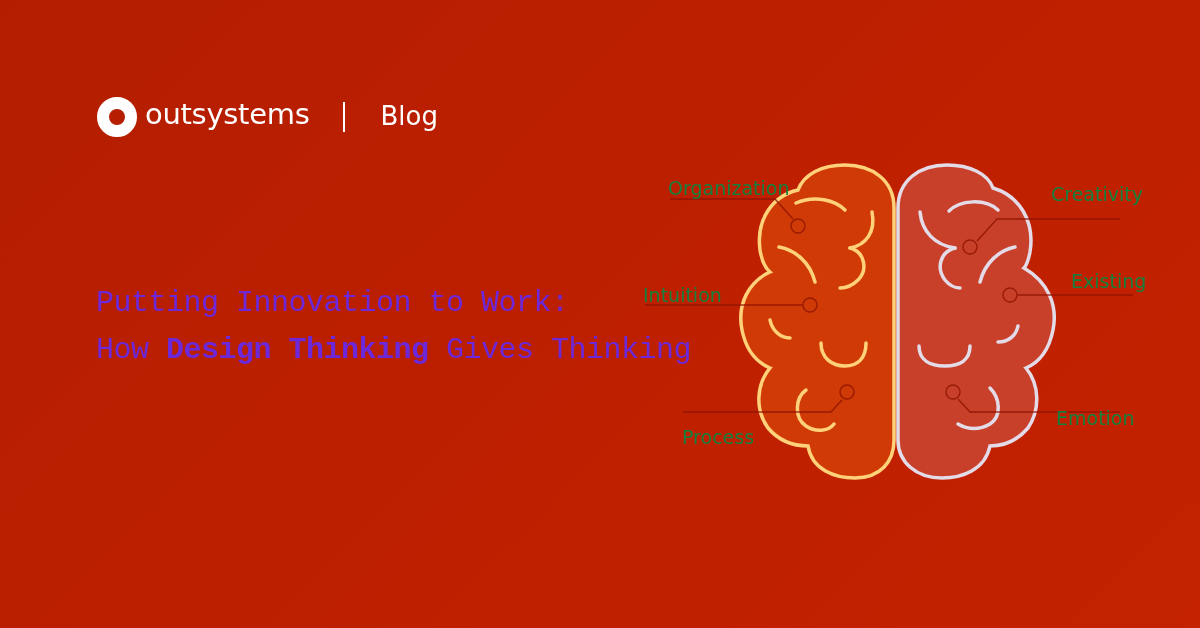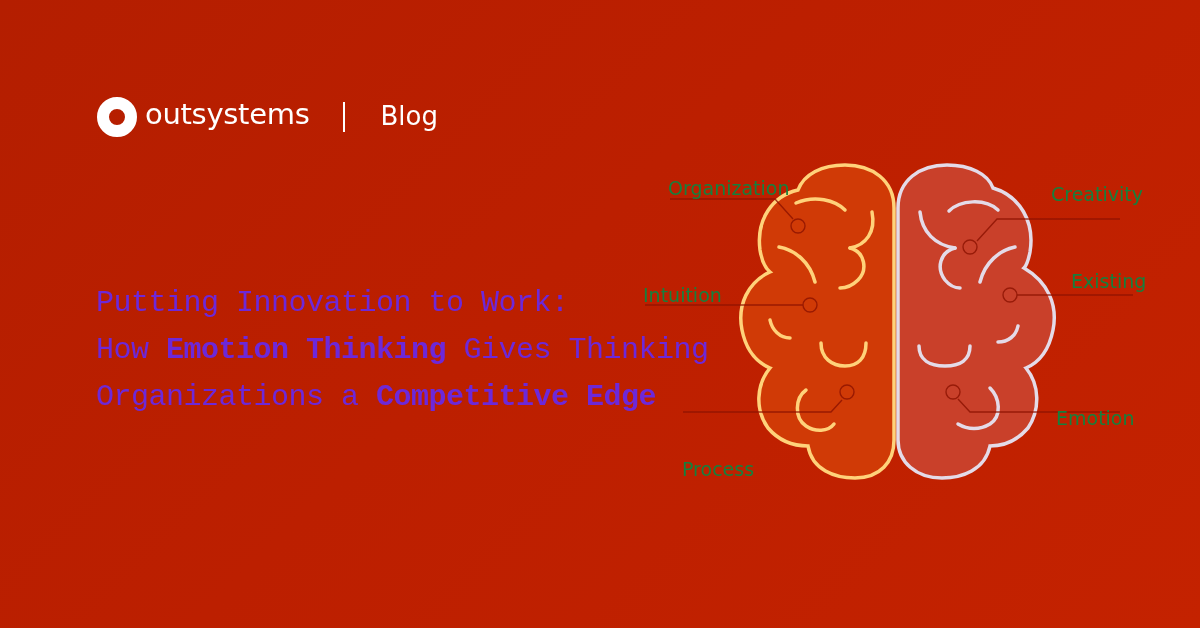--- a/index.html
+++ b/index.html
@@ -46,22 +46,21 @@
   <svg class="logo-icon" viewBox="0 0 40 40">
     <circle cx="20" cy="20" r="14" fill="none" stroke="#ffffff" stroke-width="12"></circle>
   </svg>
   <span class="brand">outsystems</span>
   <span class="sep"></span>
   <span class="section">Blog</span>
 </div>
 
 <div class="headline">
   <div class="line">Putting Innovation to Work:</div>
-  <div class="line"><span>How </span><b>Emotion Thinking</b><span> Gives Thinking</span></div>
-  <div class="line"><span>Organizations a </span><b>Competitive Edge</b></div>
+  <div class="line"><span>How </span><b>Design Thinking</b><span> Gives Thinking</span></div>
 </div>
 
 <svg class="brain" width="1200" height="628" viewBox="0 0 1200 628">
 
   <g fill="none" stroke-linecap="round">
     <path d="M894,208 C894,180 872,165 845,165 C822,165 804,174 798,190
              C772,196 756,220 760,250 C762,262 765,268 770,272
              C748,282 737,305 742,330 C746,350 756,362 770,368
              C756,385 755,410 768,428 C780,442 795,446 808,446
              C812,470 835,478 855,478 C880,478 894,462 894,440 Z" fill="#d03a06" stroke="#ffd27a" stroke-width="3.5"></path>
@@ -105,16 +104,16 @@
     <circle cx="970" cy="247" r="7"></circle>
     <path d="M1133,295 L1017,295"></path>
     <circle cx="1010" cy="295" r="7"></circle>
     <path d="M1120,412 L970,412 L958,399"></path>
     <circle cx="953" cy="392" r="7"></circle>
   </g>
 </svg>
 
 <span class="label" style="left:668px; top:177px;">Organization</span>
 <span class="label" style="left:643px; top:284px;">Intuition</span>
-<span class="label" style="left:682px; top:426px;margin-top:32px;">Process</span>
+<span class="label" style="left:682px; top:426px;">Process</span>
 <span class="label" style="left:1051px; top:183px;">Creativity</span>
 <span class="label" style="left:1071px; top:270px;">Existing</span>
 <span class="label" style="left:1056px; top:407px;">Emotion</span>
 
 </body></html>

